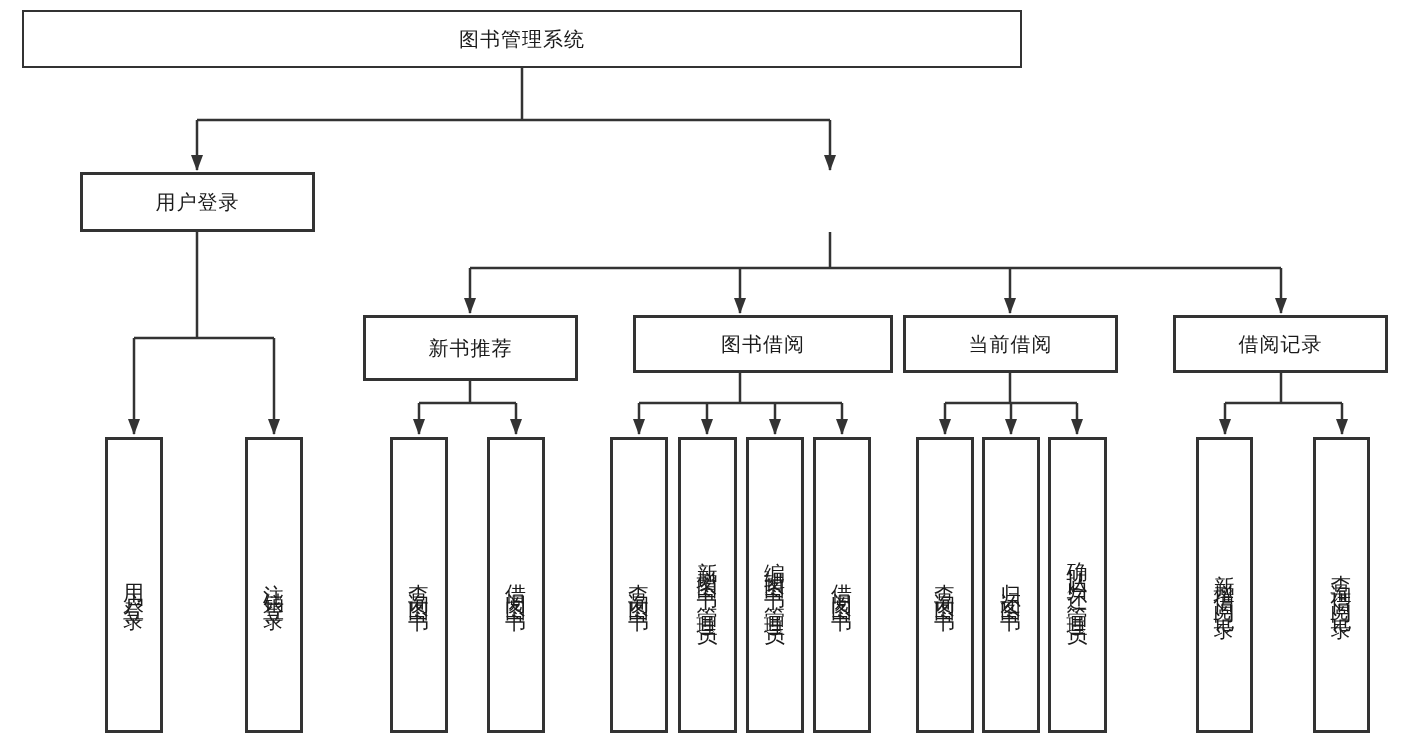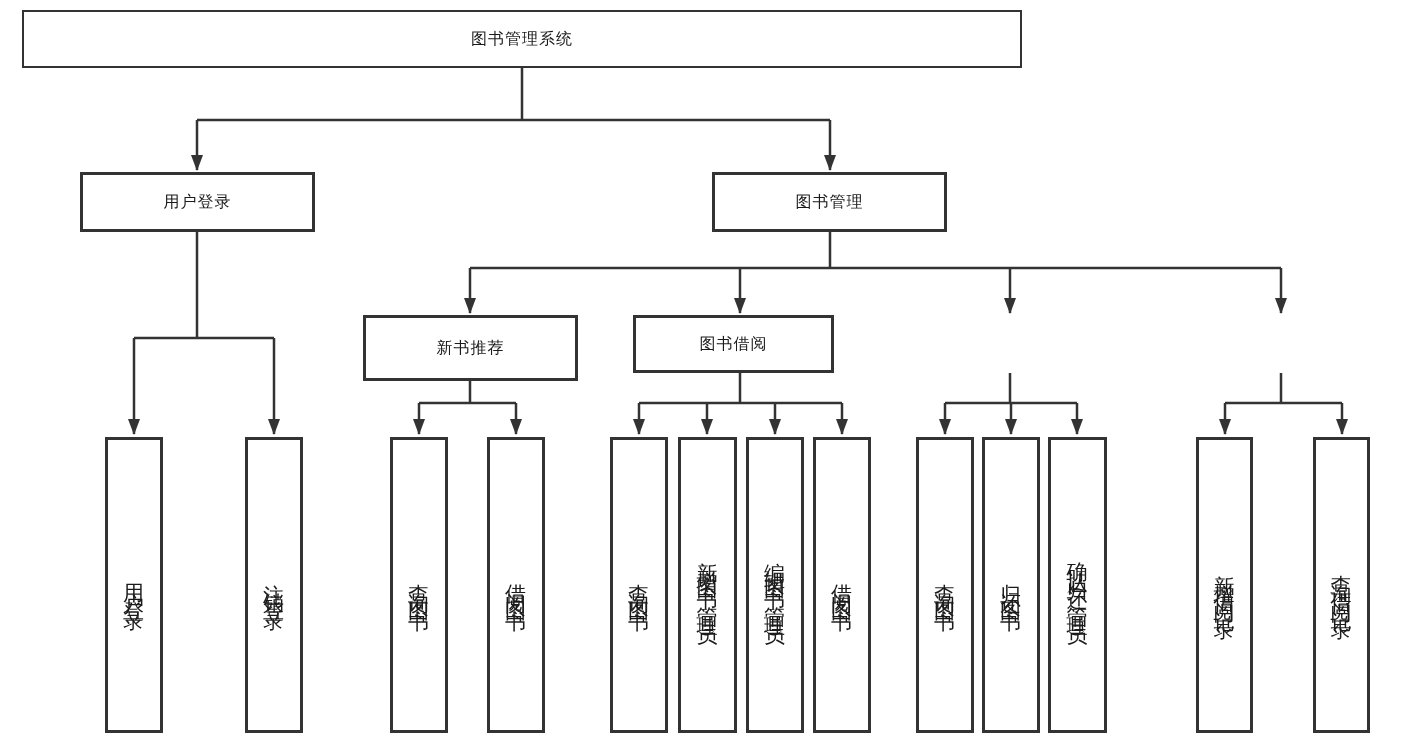--- a/index.html
+++ b/index.html
@@ -33,21 +33,21 @@
     box-sizing: border-box;
     background: var(--box-bg, #fff);
     border: 3px solid var(--line, #333);
     color: var(--text, #1a1a1a);
     display: flex;
     align-items: center;
     justify-content: center;
   }
   .node.root { border-width: 2px; }
   .hbox span {
-    font-size: 16px;
+    font-size: 20px;
     letter-spacing: 1px;
     white-space: nowrap;
   }
   .vbox span {
     writing-mode: vertical-rl;
     text-orientation: mixed;
     font-size: 21px;
     line-height: 1;
     letter-spacing: 9px;
     white-space: nowrap;
@@ -104,29 +104,32 @@
     <line class="ln" x1="1342" y1="403" x2="1342" y2="434" marker-end="url(#arw)"></line>
   </svg>
 
   <div class="node hbox root" style="left:22px;top:10px;width:1000px;height:58px">
     <span>图书管理系统</span>
   </div>
 
   <div class="node hbox" style="left:80px;top:172px;width:235px;height:60px">
     <span>用户登录</span>
   </div>
-  <div class="node hbox" style="left:712px;top:172px;width:235px;height:60px">
-    <span>图书管理</span>
-  </div>
 
   <div class="node hbox" style="left:363px;top:315px;width:215px;height:66px">
     <span>新书推荐</span>
   </div>
-  <div class="node hbox" style="left:633px;top:315px;width:201px;height:58px">
+  <div class="node hbox" style="left:633px;top:315px;width:260px;height:58px">
     <span>图书借阅</span>
+  </div>
+  <div class="node hbox" style="left:903px;top:315px;width:215px;height:58px">
+    <span>当前借阅</span>
+  </div>
+  <div class="node hbox" style="left:1173px;top:315px;width:215px;height:58px">
+    <span>借阅记录</span>
   </div>
 
   <div class="node vbox" style="left:105px;top:437px;width:58px;height:296px">
     <span>用户登录</span>
   </div>
   <div class="node vbox" style="left:245px;top:437px;width:58px;height:296px">
     <span>注销登录</span>
   </div>
   <div class="node vbox" style="left:390px;top:437px;width:58px;height:296px">
     <span>查询图书</span>

